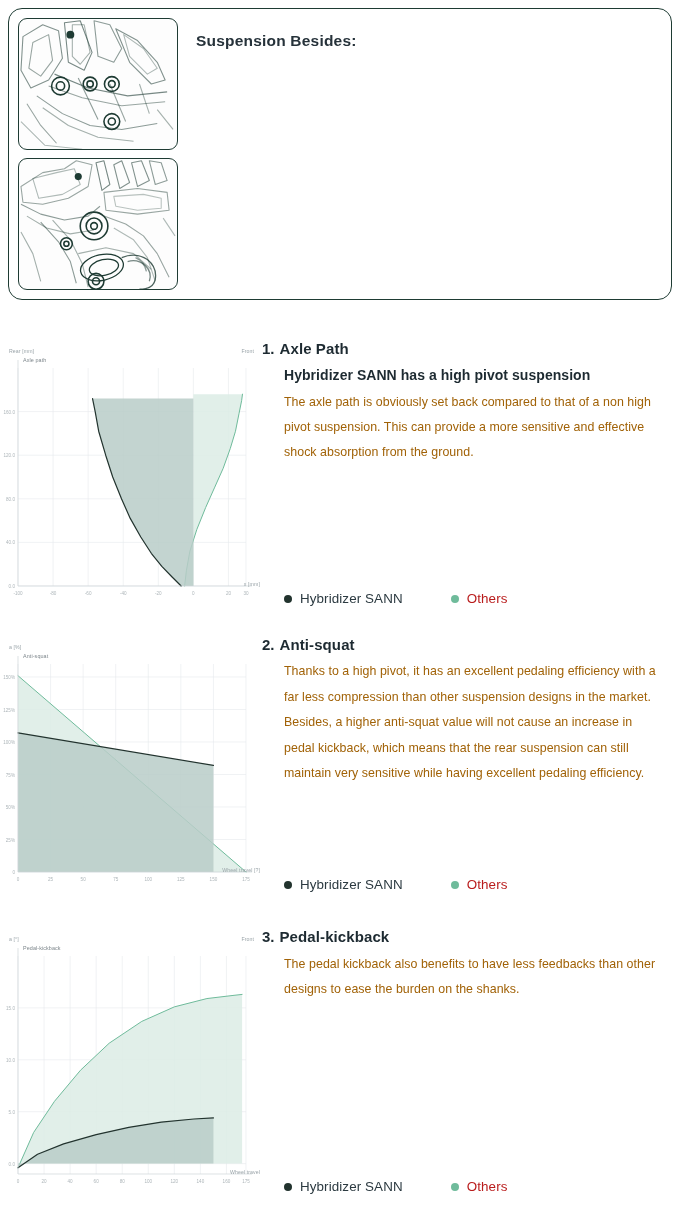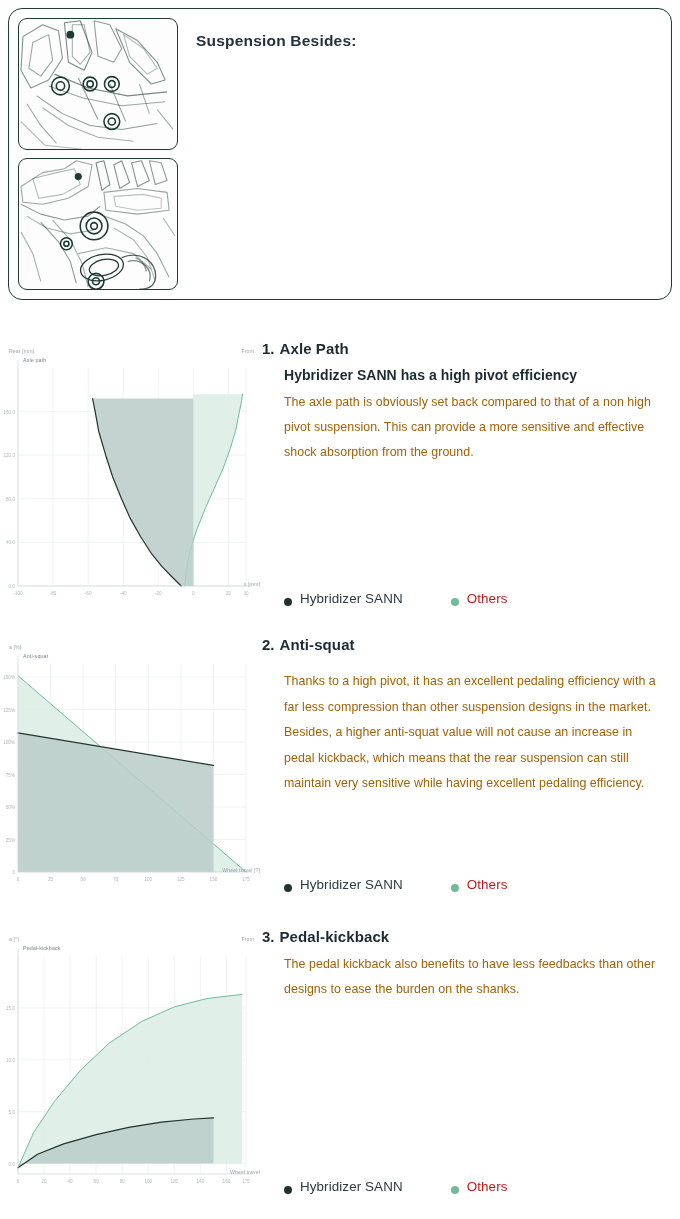--- a/index.html
+++ b/index.html
@@ -140,33 +140,33 @@
     margin: 10px 0 0 22px;
     letter-spacing: .05px;
   }
   .sec-body {
     font-size: 12.4px;
     line-height: 25px;
     color: #a16207;
     margin: 7px 0 0 22px;
     letter-spacing: .05px;
   }
-  .sec-body.tight { margin-top: 16px; line-height: 25.5px; }
+  .sec-body.tight { margin-top: 6px; line-height: 25.5px; }
 
   .legend {
     position: absolute;
     left: 22px;
     bottom: 6px;
     display: flex;
     align-items: center;
     gap: 48px;
   }
   .legend-item {
     display: flex;
-    align-items: flex-end;
+    align-items: center;
     gap: 8px;
     font-size: 13.4px;
     letter-spacing: .1px;
   }
   .legend-dot {
     width: 8px;
     height: 8px;
     border-radius: 50%;
     display: inline-block;
   }
@@ -305,21 +305,21 @@
         <div class="axis-unit unit-tr">Front</div>
         <div class="axis-unit" style="right: 2px; top: 241px;">x [mm]</div>
         <div class="series-tag" style="left: 23px; top: 17px;">Axle path</div>
       </div>
   </div>
   <div class="text-col">
     <div class="sec-head">
       <span class="sec-num">1.</span>
       <span class="sec-title">Axle Path</span>
     </div>
-    <div class="sec-sub">Hybridizer SANN has a high pivot efficiency</div>
+    <div class="sec-sub">Hybridizer SANN has a high pivot suspension</div>
     <p class="sec-body">The axle path is obviously set back compared to that of a non high pivot suspension. This can provide a more sensitive and effective shock absorption from the ground.</p>
     <div class="legend">
       <span class="legend-item">
         <span class="legend-dot" style="background: rgb(34, 51, 46);"></span>
         <span class="legend-label-a">Hybridizer SANN</span>
       </span>
       <span class="legend-item">
         <span class="legend-dot" style="background: rgb(111, 187, 155);"></span>
         <span class="legend-label-b">Others</span>
       </span>

